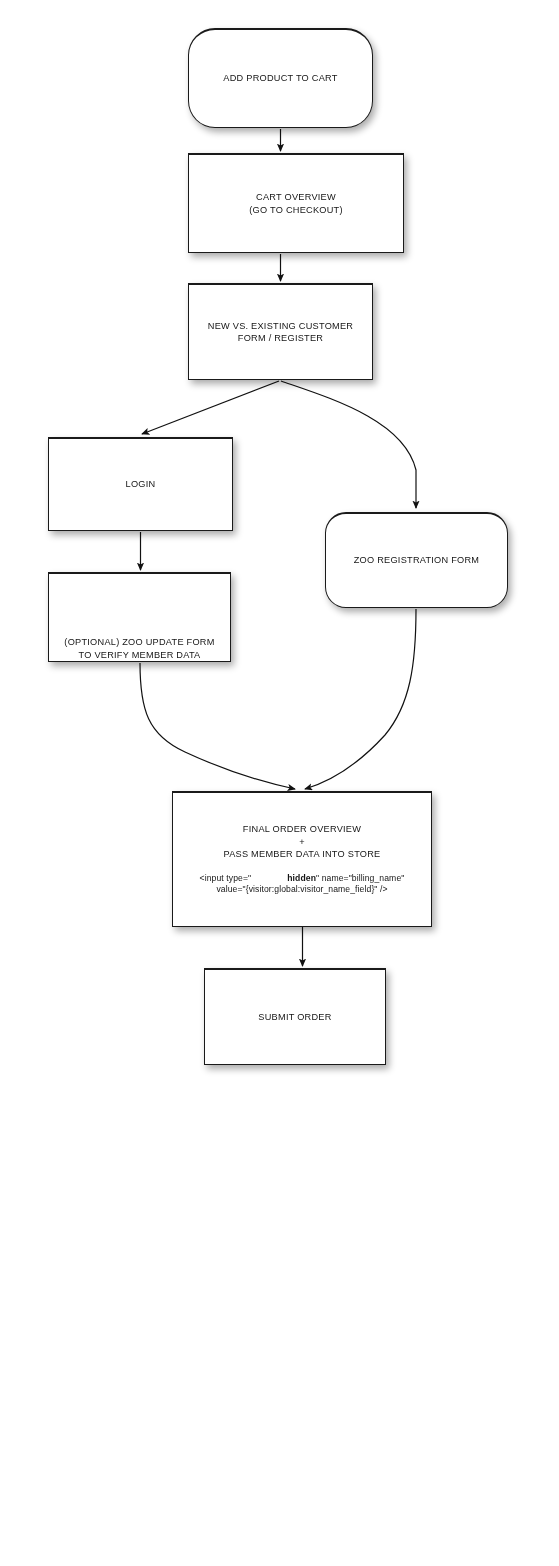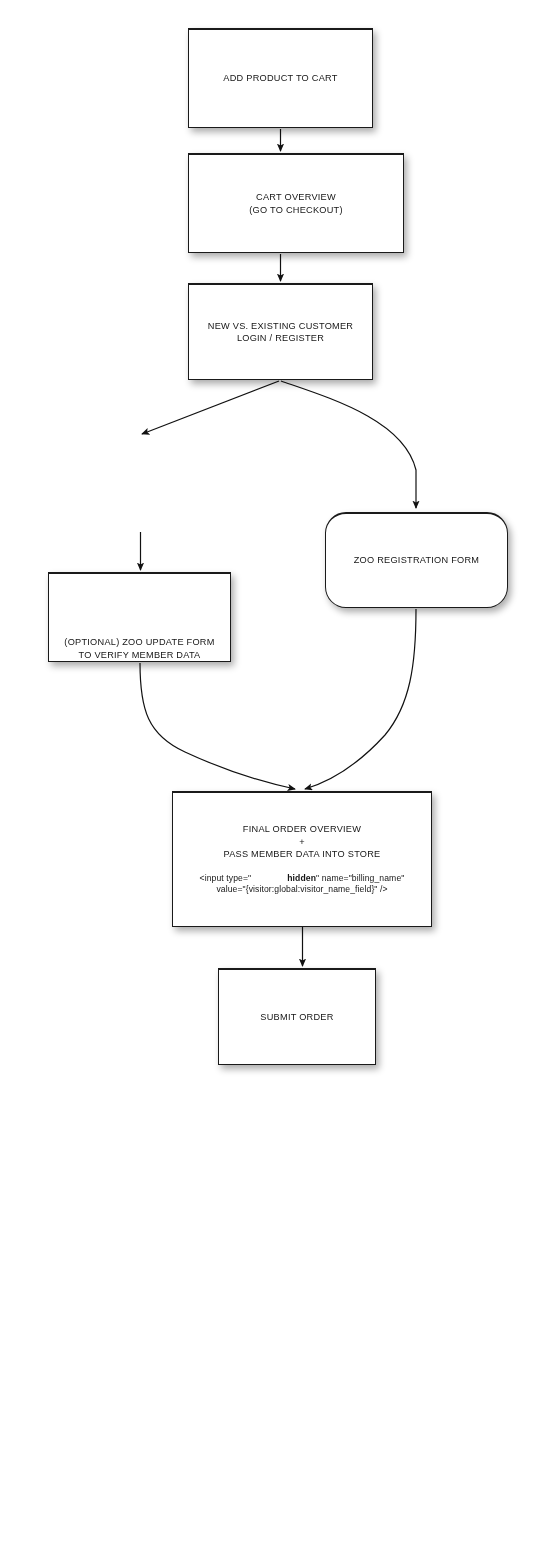--- a/index.html
+++ b/index.html
@@ -59,28 +59,28 @@
     margin-top: 12px;
     font-size: 8.6px;
     line-height: 11.6px;
     letter-spacing: 0.1px;
     color: #151515;
     white-space: pre-line;
   }
   .node-code b { font-weight: bold; margin-left: 36px; }
 
   
-  #n-add-product     { left: 188px; top: 28px;  width: 185px; height: 100px; }
+  #n-add-product     { left: 188px; top: 28px;  width: 185px; height: 100px; border-radius: 27px; }
   #n-cart-overview   { left: 188px; top: 153px; width: 216px; height: 100px; }
   #n-new-existing    { left: 188px; top: 283px; width: 185px; height: 97px;  }
   #n-login           { left: 48px;  top: 437px; width: 185px; height: 94px;  }
   #n-zoo-update      { left: 48px;  top: 572px; width: 183px; height: 90px; align-items: flex-end;  }
   #n-zoo-register    { left: 325px; top: 512px; width: 183px; height: 96px; border-radius: 21px;  }
   #n-final-order     { left: 172px; top: 791px; width: 260px; height: 136px; }
-  #n-submit-order    { left: 218px; top: 968px; width: 158px; height: 97px;  }
+  #n-submit-order    { left: 204px; top: 968px; width: 182px; height: 97px;  }
 </style>
 </head>
 <body>
 
 <div id="canvas">
 
   <svg id="edges" width="559" height="1566" viewBox="0 0 559 1566" xmlns="http://www.w3.org/2000/svg">
     <defs>
       <marker id="arrowhead" markerWidth="8" markerHeight="8" refX="6.2" refY="3" orient="auto" markerUnits="strokeWidth">
         <path d="M0,0 L7,3 L0,6 L1.6,3 Z" fill="#111111"></path>
@@ -113,24 +113,29 @@
   <div class="node" id="n-cart-overview">
     <span class="node-inner">
       <span class="node-label">CART OVERVIEW
 (GO TO CHECKOUT)</span>
     </span>
   </div>
 
   <div class="node" id="n-new-existing">
     <span class="node-inner">
       <span class="node-label">NEW VS. EXISTING CUSTOMER
-LOGIN / REGISTER</span>
+FORM / REGISTER</span>
     </span>
   </div>
 
+  <div class="node" id="n-login">
+    <span class="node-inner">
+      <span class="node-label">LOGIN</span>
+    </span>
+  </div>
 
   <div class="node" id="n-zoo-update">
     <span class="node-inner">
       <span class="node-label">(OPTIONAL) ZOO UPDATE FORM
 TO VERIFY MEMBER DATA</span>
     </span>
   </div>
 
   <div class="node" id="n-zoo-register">
     <span class="node-inner">

